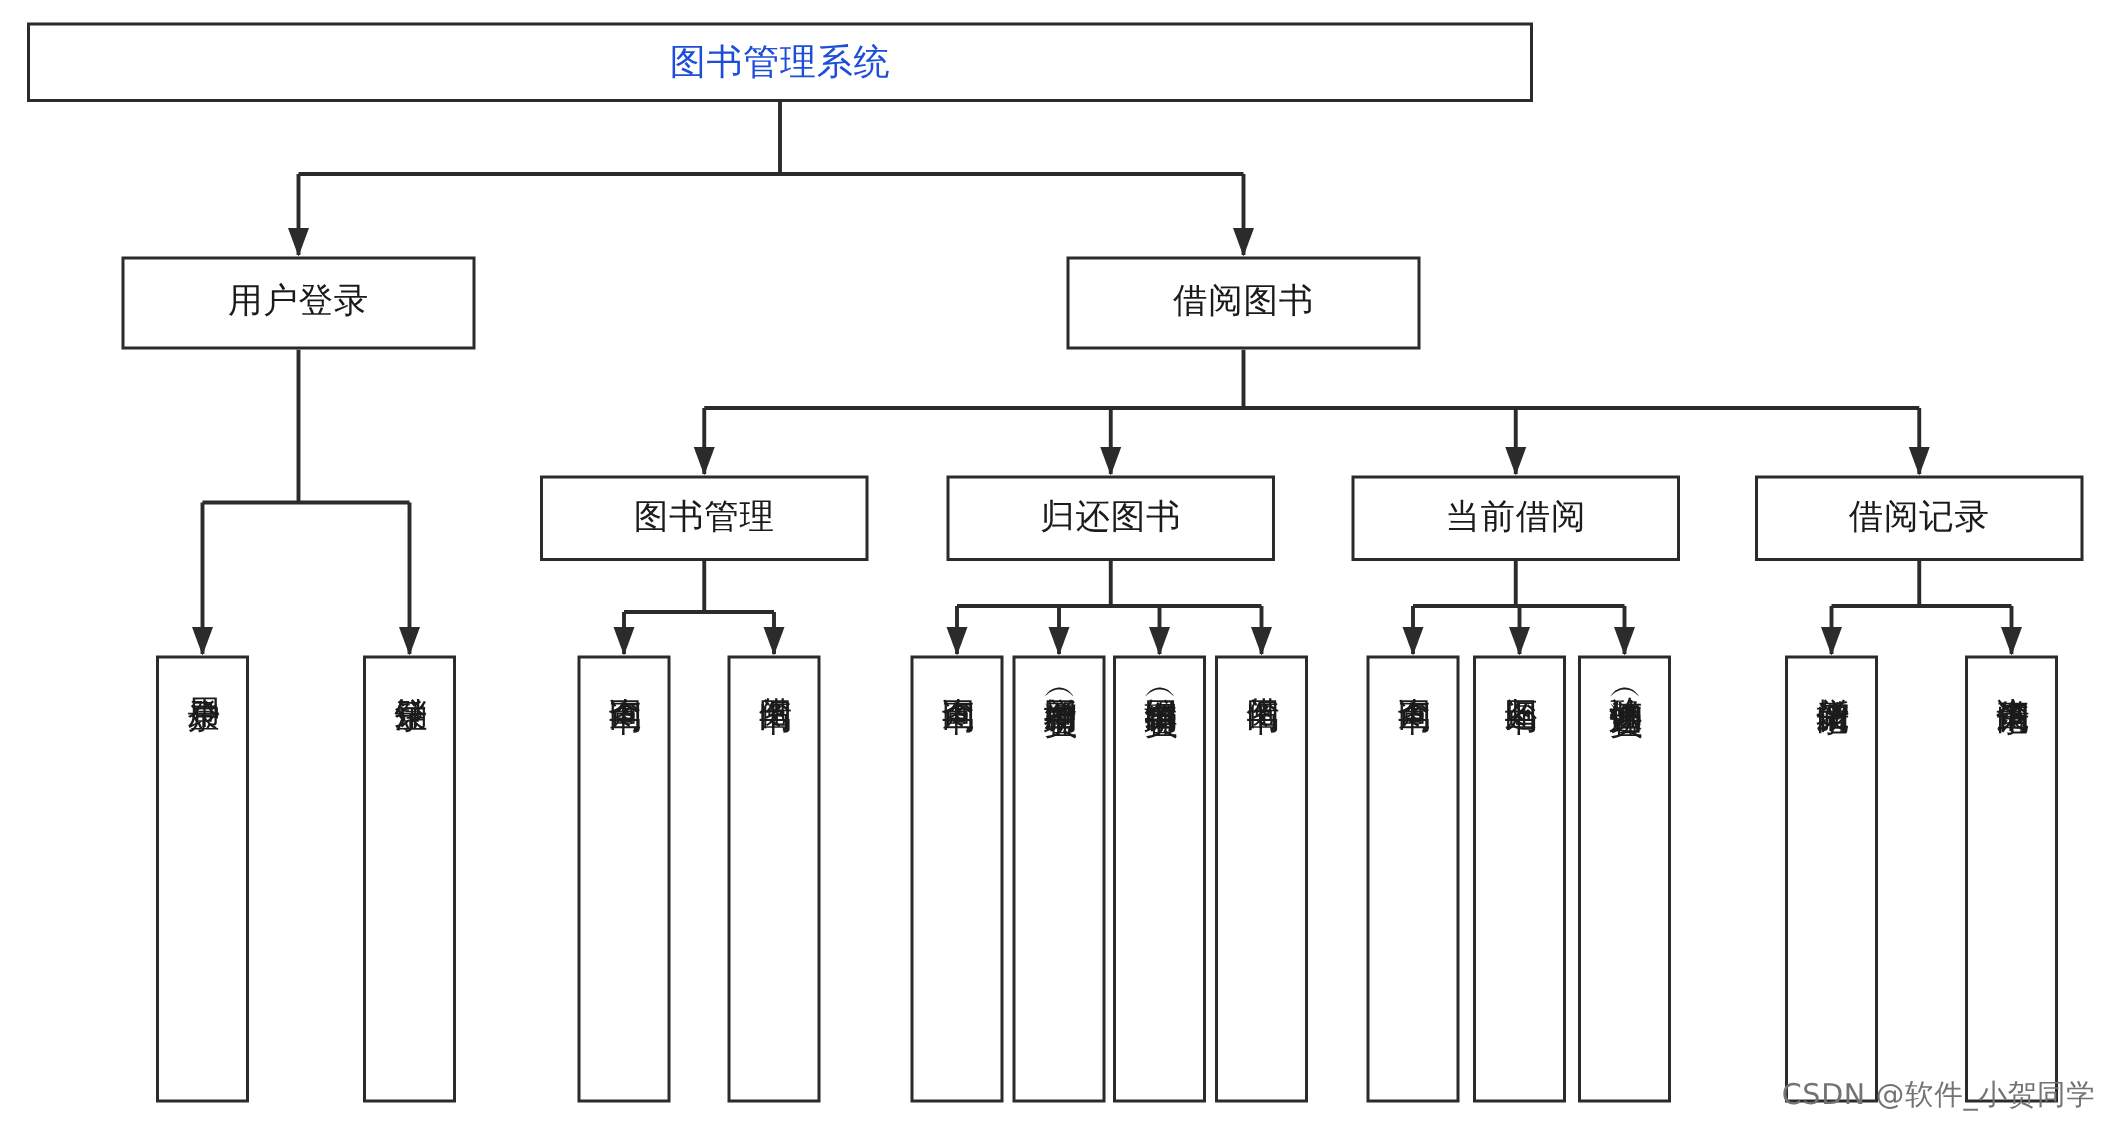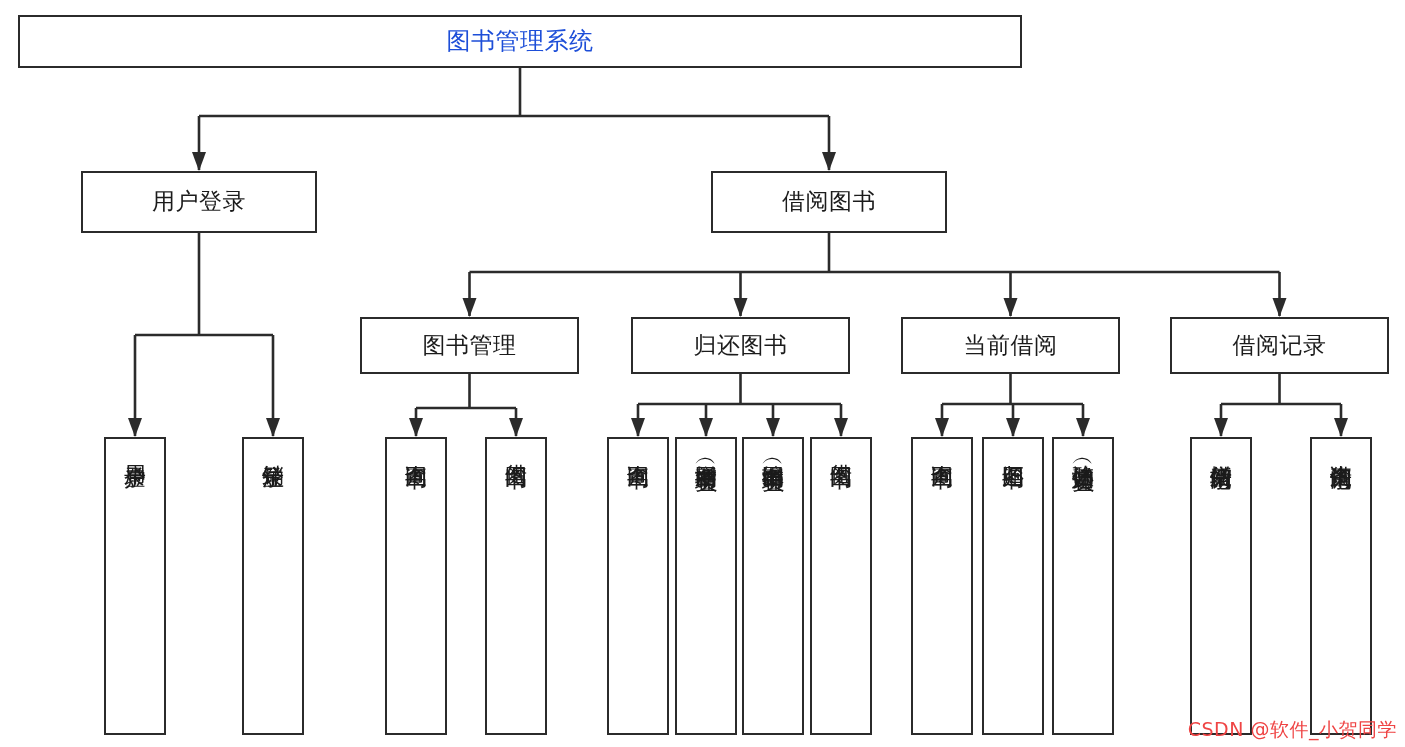--- a/index.html
+++ b/index.html
@@ -59,21 +59,21 @@
     text-orientation: upright;
     letter-spacing: 1px;
     white-space: nowrap;
     display: block;
   }
   .watermark {
     position: absolute;
     right: 8px;
     bottom: 4px;
     font-size: 19px;
-    color: #ef4444;
+    color: #737373;
     letter-spacing: 0.5px;
     white-space: nowrap;
     user-select: none;
   }
 </style>
 </head>
 <body>
 
 <div id="diagram-root">
   <svg class="connectors" id="connector-layer" viewBox="0 0 1405 747" xmlns="http://www.w3.org/2000/svg">

